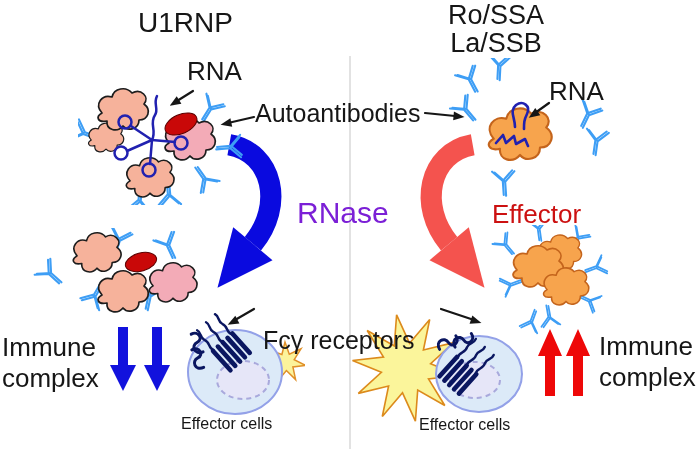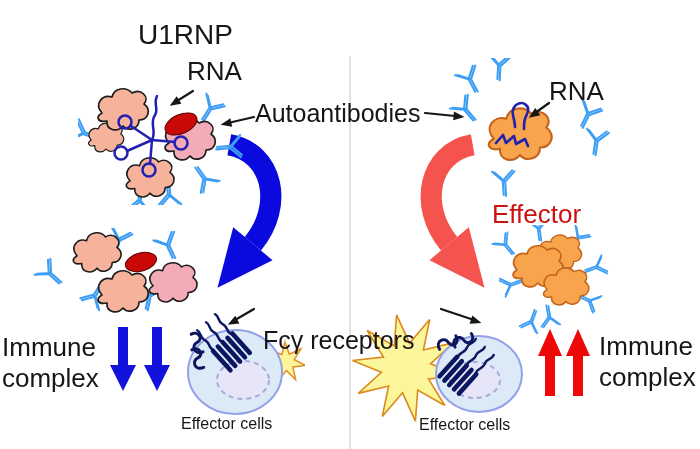--- a/index.html
+++ b/index.html
@@ -106,22 +106,26 @@
     <use href="#ab" transform="translate(146,58) rotate(26)"></use>
     <use href="#ab" transform="translate(155,85) rotate(8)"></use>
     <use href="#ab" transform="translate(63,126) rotate(-4)"></use>
     <use href="#blob" transform="translate(80,77) scale(1.25)" fill="#F7A44D" stroke="#C4641C"></use>
     <g transform="translate(80,77)" fill="none" stroke="#2121B0" stroke-width="2.6" stroke-linecap="round" stroke-linejoin="round">
       <path d="M-5,-8 C-5,-18 -11,-24 -4,-30 C3,-35 11,-29 7,-21 C4,-15 4,-12 4,-6"></path>
       <path d="M-24,8 l7,-8 l3,8 l8,-7 l2,8 l9,-5 l3,7"></path>
     </g>
   </svg>
 
-  <div class="lbl ctr" style="left:118px;top:8px;width:135px;font-size:28px;margin-top:12px;">
+  <div class="lbl ctr" style="left:118px;top:8px;width:135px;font-size:28px;">
     <span>U1RNP</span>
+  </div>
+  <div class="lbl ctr" style="left:430px;top:1px;width:132px;font-size:27px;line-height:28px;">
+    <div>Ro/SSA</div>
+    <div>La/SSB</div>
   </div>
 
   <div class="lbl" style="left:187px;top:57px;font-size:26px;"><span>RNA</span></div>
   <svg class="abs" style="left:165px;top:86px;" width="34" height="26" viewBox="0 0 34 26">
     <line x1="28" y1="5" x2="12" y2="15" stroke="#161616" stroke-width="2.2" stroke-linecap="round"></line>
     <use href="#ah" transform="translate(6,19) rotate(148)"></use>
   </svg>
 
   <div class="lbl" style="left:549px;top:77px;font-size:26px;"><span>RNA</span></div>
   <svg class="abs" style="left:524px;top:99px;" width="30" height="24" viewBox="0 0 30 24">
@@ -132,20 +136,21 @@
   <div class="lbl" style="left:255px;top:100px;font-size:25px;text-align:center;"><span>Autoantibodies</span></div>
   <svg class="abs" style="left:214px;top:110px;" width="42" height="22" viewBox="0 0 42 22">
     <line x1="40" y1="7" x2="14" y2="13" stroke="#161616" stroke-width="2.2" stroke-linecap="round"></line>
     <use href="#ah" transform="translate(8,14.5) rotate(168)"></use>
   </svg>
   <svg class="abs" style="left:423px;top:106px;" width="44" height="18" viewBox="0 0 44 18">
     <line x1="2" y1="7" x2="32" y2="10" stroke="#161616" stroke-width="2.2" stroke-linecap="round"></line>
     <use href="#ah" transform="translate(40,10.8) rotate(5)"></use>
   </svg>
 
+  <div class="lbl" style="left:297px;top:197px;font-size:30px;color:#7B1FD6;"><span>RNase</span></div>
   <div class="lbl" style="left:492px;top:200px;font-size:26px;color:#CC1111;"><span>Effector</span></div>
 
   <svg class="abs" style="left:488px;top:225px;" width="125" height="110" viewBox="0 0 125 110">
     <use href="#ab" transform="translate(18,22) rotate(-40) scale(0.85)"></use>
     <use href="#ab" transform="translate(50,6) rotate(-8) scale(0.85)"></use>
     <use href="#ab" transform="translate(88,14) rotate(35) scale(0.85)"></use>
     <use href="#ab" transform="translate(106,42) rotate(70) scale(0.85)"></use>
     <use href="#ab" transform="translate(100,74) rotate(115) scale(0.85)"></use>
     <use href="#ab" transform="translate(62,90) rotate(170) scale(0.85)"></use>
     <use href="#ab" transform="translate(25,60) rotate(-110) scale(0.85)"></use>

